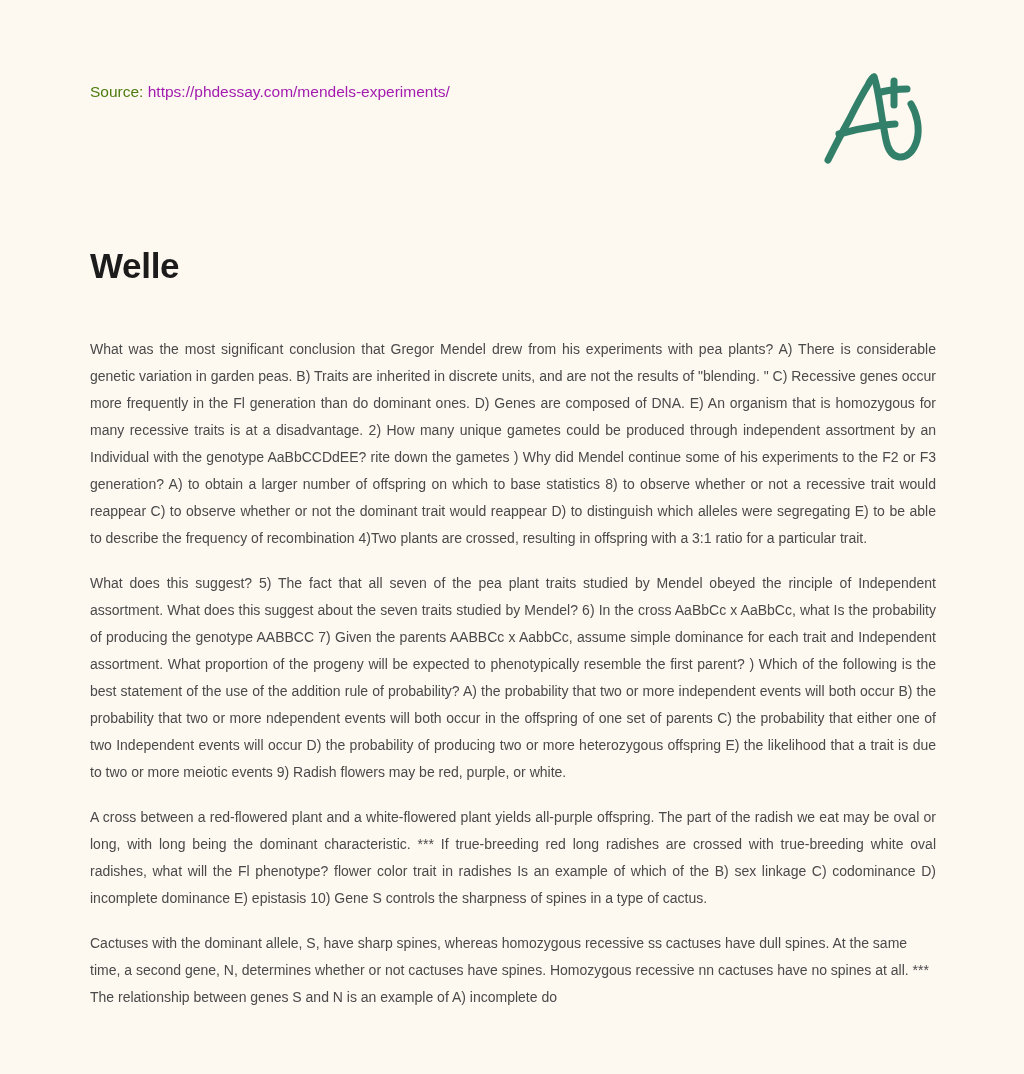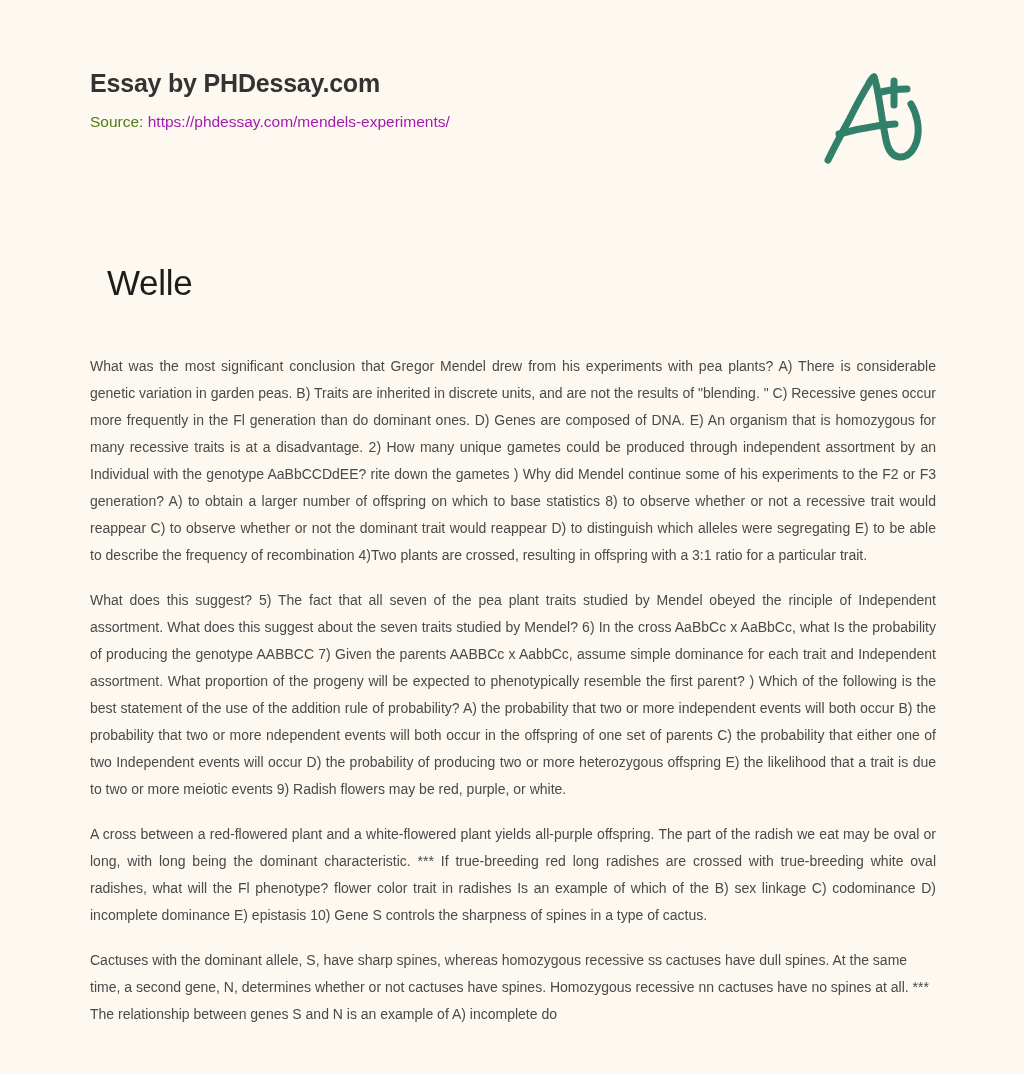--- a/index.html
+++ b/index.html
@@ -83,23 +83,23 @@
   
   .article {
     position: absolute;
     left: 90px;
     top: 246px;
     width: 846px;
   }
 
   .essay-title {
     font-size: 35px;
-    font-weight: normal;
+    font-weight: bold;
     color: #1c1c1c;
-    margin: 17px;
+    margin: 0;
     line-height: 1.15;
     letter-spacing: -0.3px;
   }
 
   .body-copy {
     margin-top: 50px;
   }
 
   .body-copy p {
     margin: 0 0 18px 0;
@@ -116,21 +116,20 @@
   }
 </style>
 </head>
 <body>
 
 <div class="page">
 
   <div class="header">
 
     <div class="header-text">
-      <h1 class="site-title">Essay by PHDessay.com</h1>
 
       <p class="source-line">
         <span class="source-label">Source:</span>
         <a class="source-url" href="#">https://phdessay.com/mendels-experiments/</a>
       </p>
     </div>
 
     <div class="logo">
       <svg viewBox="0 0 110 104" xmlns="http://www.w3.org/2000/svg" aria-hidden="true">
         <g fill="none" stroke="#32806a" stroke-linecap="round" stroke-linejoin="round">

